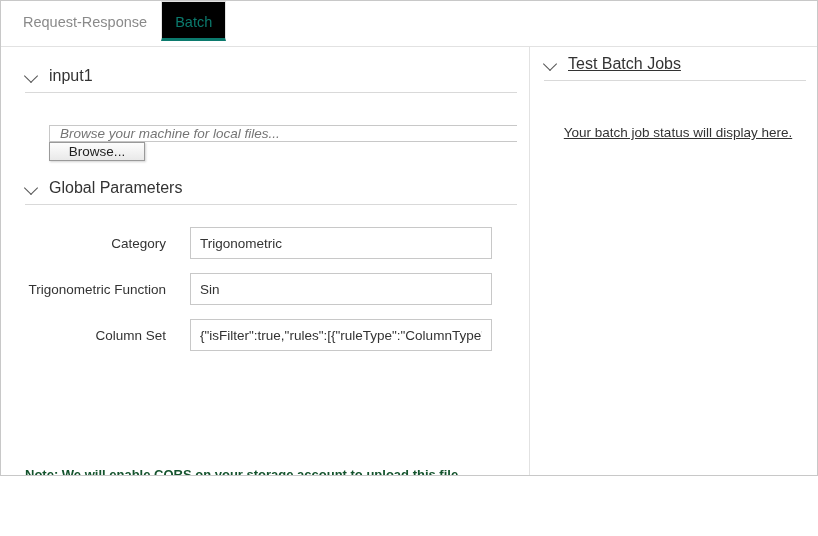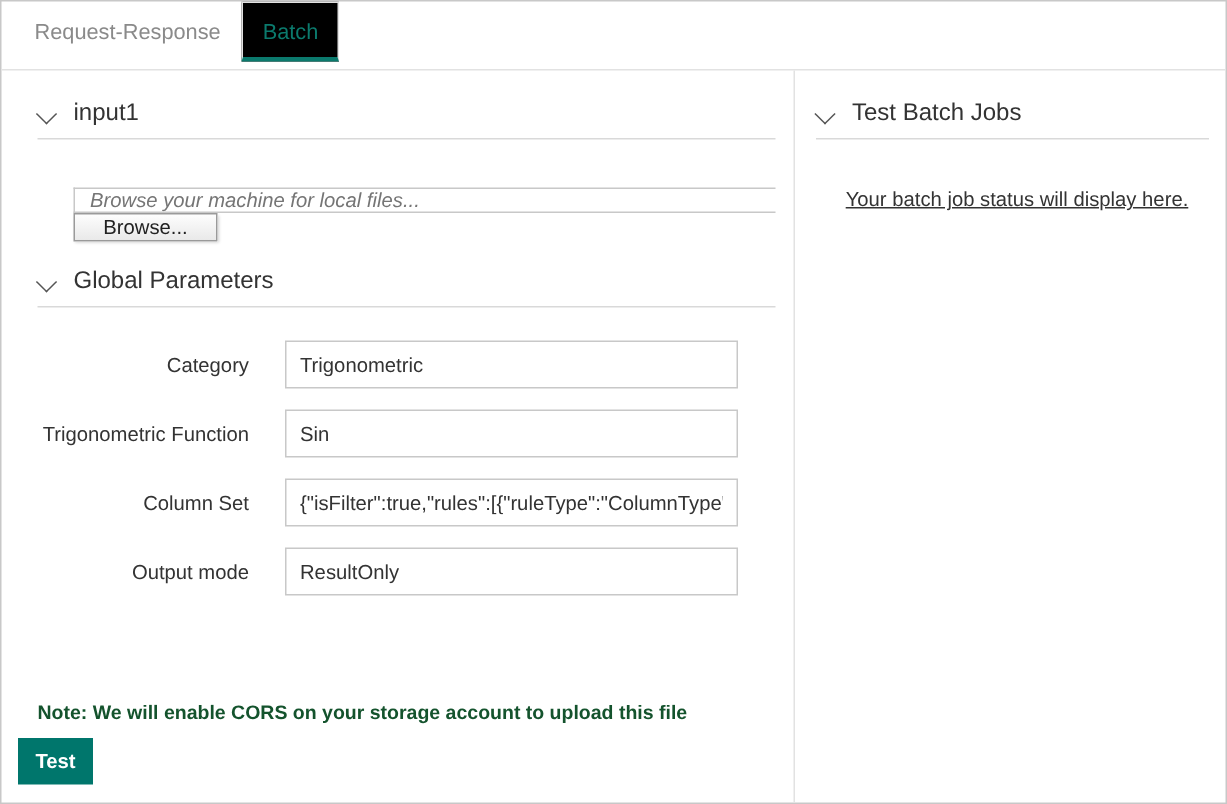--- a/index.html
+++ b/index.html
@@ -7,21 +7,21 @@
     padding: 0;
     background: #ffffff;
   }
   body {
     font-family: "Liberation Sans", sans-serif;
     color: #333333;
   }
   .window {
     position: relative;
     width: 818px;
-    height: 536px;
+    height: 476px;
     box-sizing: border-box;
     border: 1px solid #c8c8c8;
     background: #ffffff;
     overflow: hidden;
   }
 
   
   .tabbar {
     position: relative;
     height: 46px;
@@ -203,22 +203,23 @@
     font-size: 13.5px;
     cursor: pointer;
     font-family: "Liberation Sans", sans-serif;
     font-weight: bold;
   }
 
   
   .right-sec {
     position: absolute;
     left: 14px;
-    top: 20px;
+    top: 8px;
     width: 262px;
+    text-decoration: underline;
   }
   .right-status {
     position: absolute;
     left: 14px;
     top: 78px;
     width: 268px;
     font-size: 13.5px;
     color: #333333;
     text-align: center;
     text-decoration: underline;
@@ -267,24 +268,20 @@
         <div class="form-row">
           <div class="form-label">Trigonometric Function</div>
           <input class="form-field" type="text" value="Sin" style="">
         </div>
 
         <div class="form-row">
           <div class="form-label">Column Set</div>
           <input class="form-field" type="text" value="{&quot;isFilter&quot;:true,&quot;rules&quot;:[{&quot;ruleType&quot;:&quot;ColumnType&quot;" style="">
         </div>
 
-        <div class="form-row">
-          <div class="form-label">Output mode</div>
-          <input class="form-field" type="text" value="ResultOnly" style="">
-        </div>
 
       </div>
 
       <div class="note">Note: We will enable CORS on your storage account to upload this file</div>
       <button class="test-btn">Test</button>
 
     </div>
 
     <div class="right-pane">
       <div class="right-sec">

